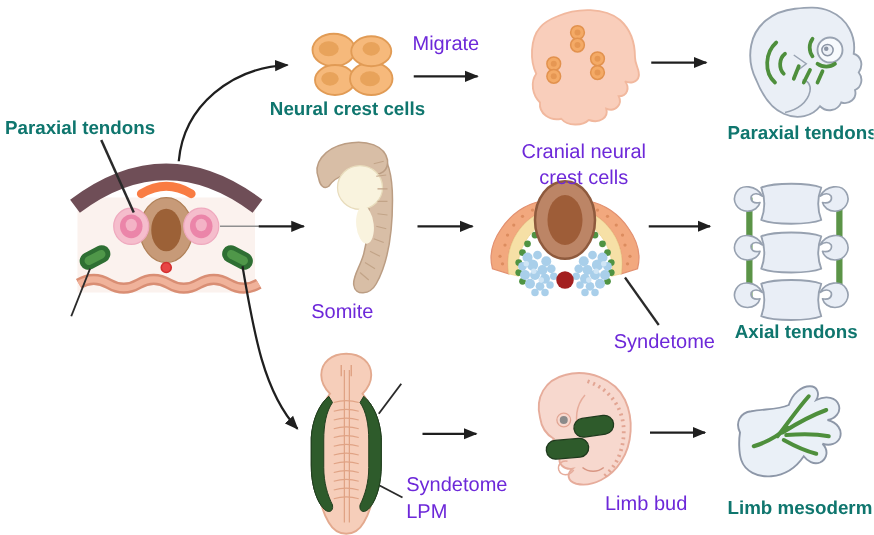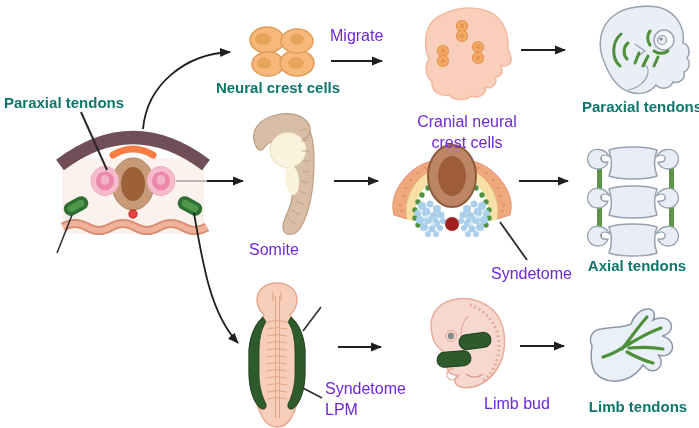--- a/index.html
+++ b/index.html
@@ -259,15 +259,15 @@
   <div class="lbl bold" style="left:4px;top:93px;">Paraxial tendons</div>
   <div class="lbl bold center" style="left:212px;top:78px;width:132px;">Neural crest cells</div>
   <div class="lbl" style="left:330px;top:26px;">Migrate</div>
   <div class="lbl wrap center" style="left:411px;top:112px;width:112px;text-align:center;">Cranial neural crest cells</div>
   <div class="lbl bold center" style="left:582px;top:97px;width:116px;">Paraxial tendons</div>
   <div class="lbl" style="left:249px;top:240px;">Somite</div>
   <div class="lbl bold center" style="left:581px;top:256px;width:112px;">Axial tendons</div>
   <div class="lbl" style="left:491px;top:264px;">Syndetome</div>
   <div class="lbl wrap" style="left:325px;top:379px;width:84px;">Syndetome LPM</div>
   <div class="lbl" style="left:468px;top:394px;margin-left:16px;">Limb bud</div>
-  <div class="lbl bold center" style="left:582px;top:397px;width:112px;">Limb tendons</div>
+  <div class="lbl bold center" style="left:582px;top:397px;width:112px;">Limb mesoderm</div>
 
 </div>
 
 </body></html>

